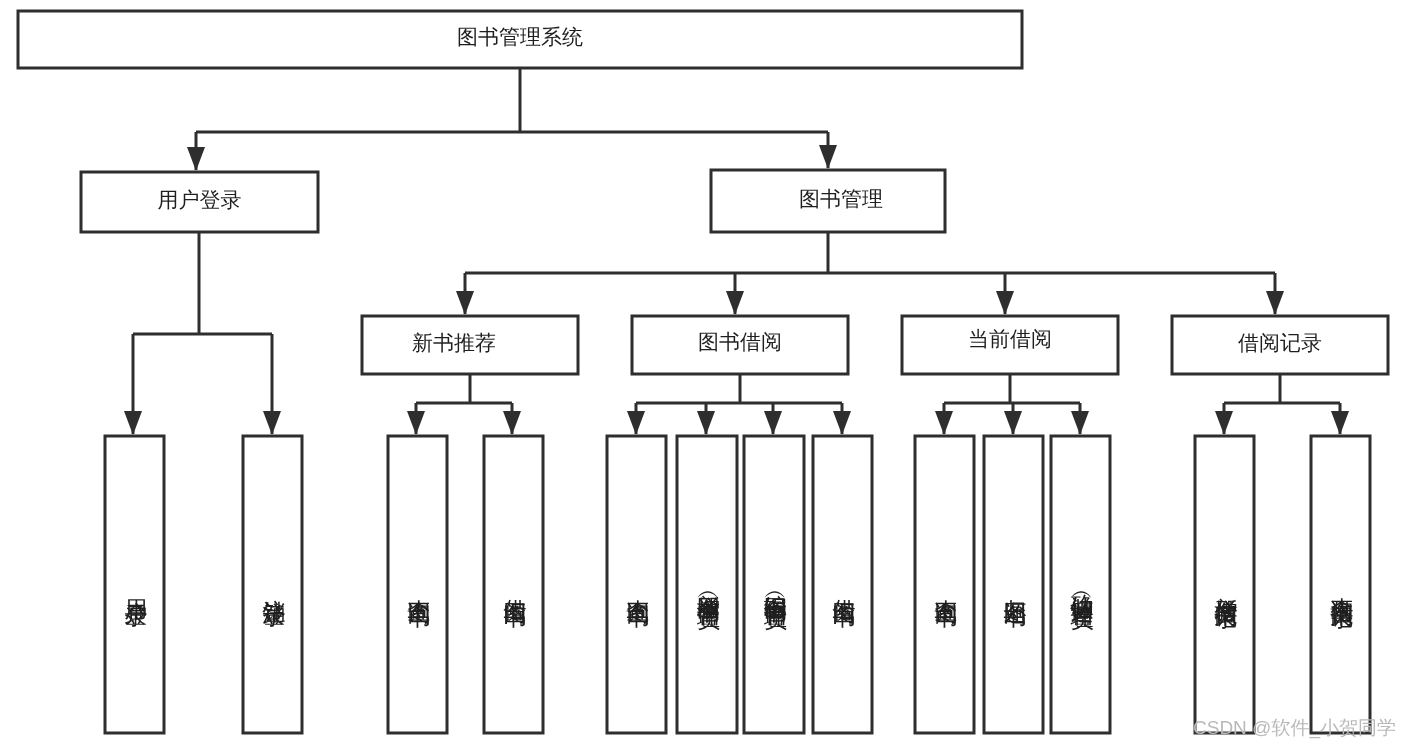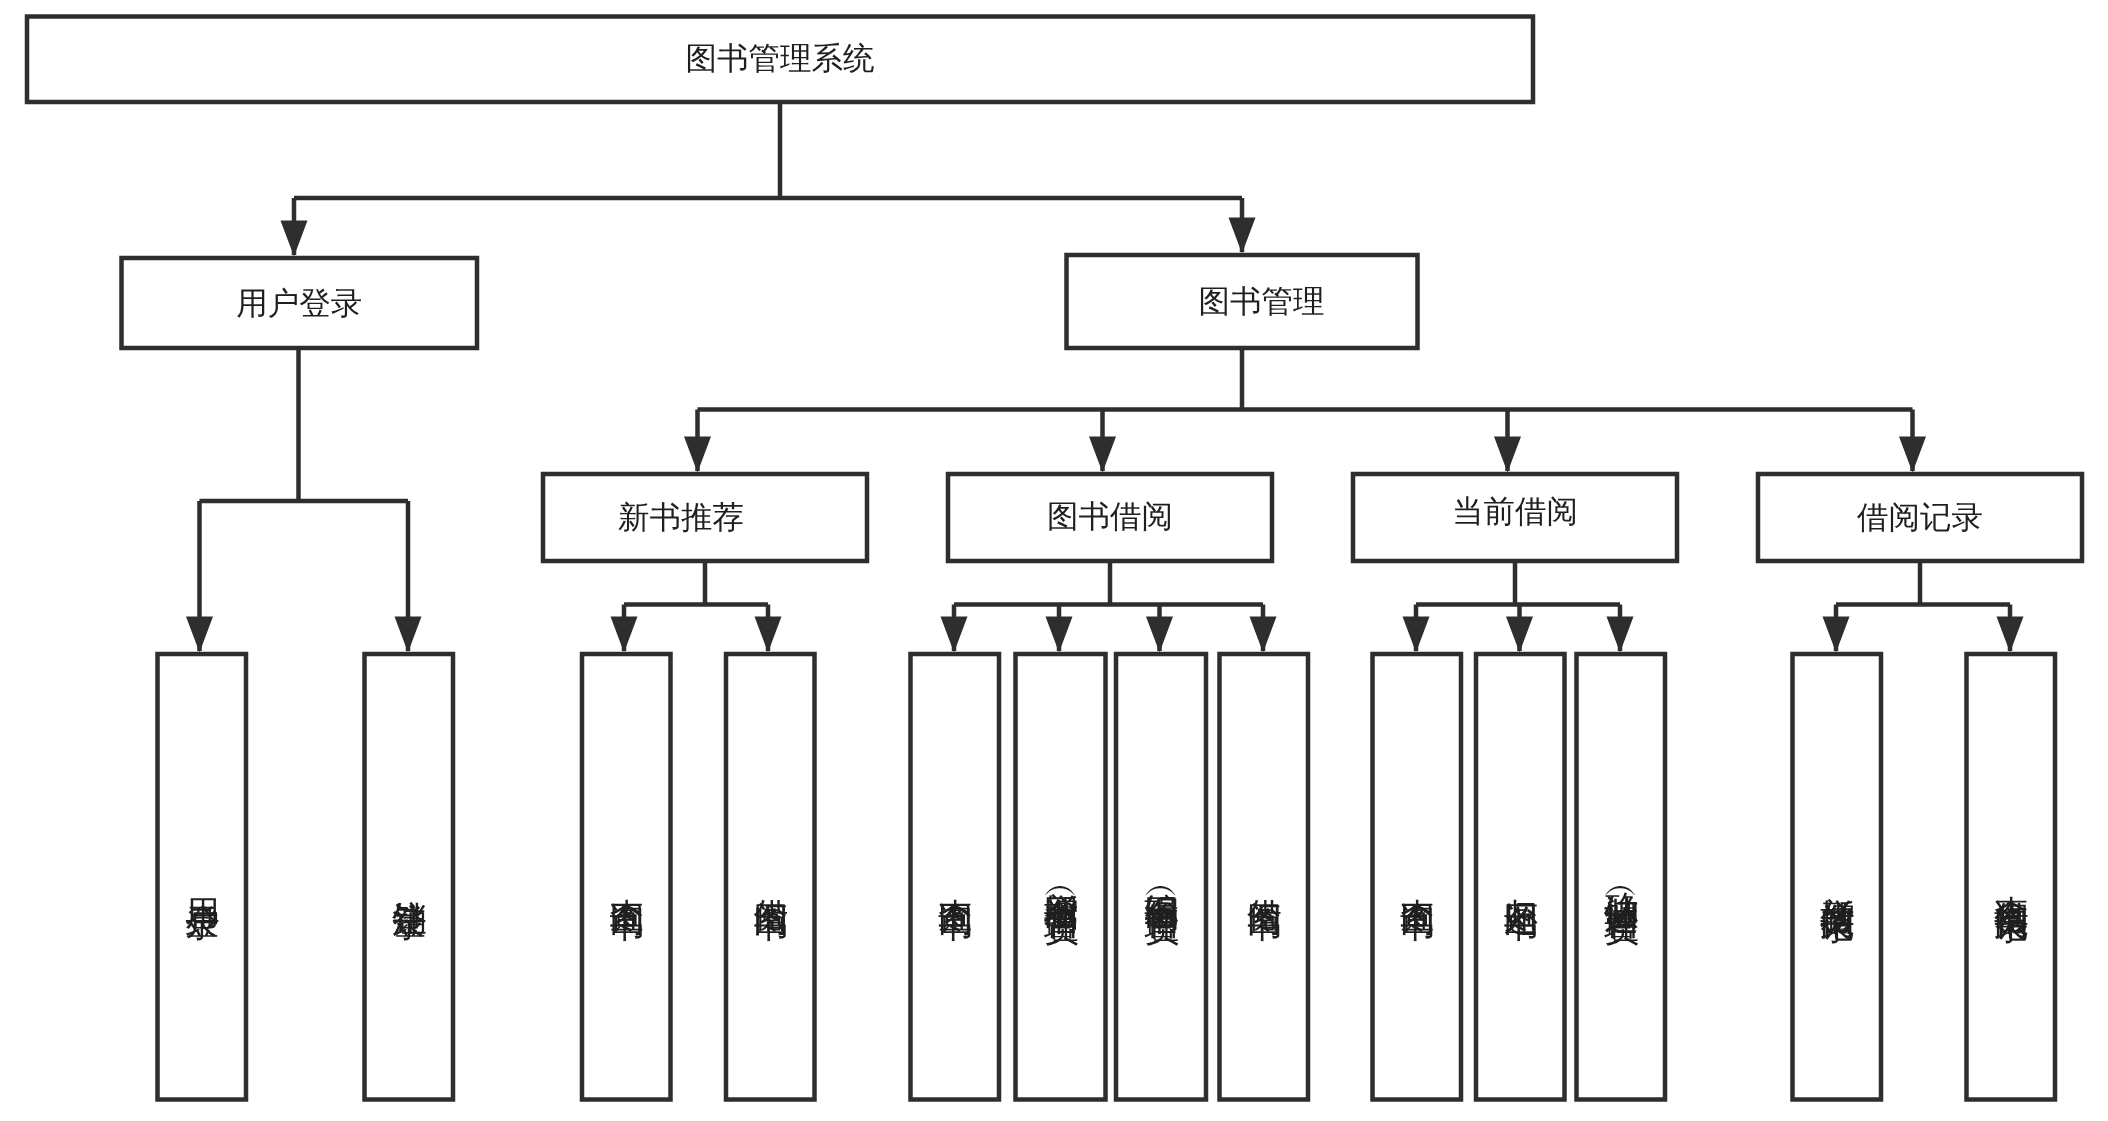--- a/index.html
+++ b/index.html
@@ -40,21 +40,21 @@
   .arrow-head {
     fill: #2e2e2e;
     stroke: none;
   }
   .node-label {
     position: absolute;
     display: flex;
     align-items: center;
     justify-content: center;
     color: #1f1f1f;
-    font-family: Liberation Serif, serif;
+    font-family: Liberation Mono, monospace;
     font-size: 21px;
     line-height: 1.05;
     letter-spacing: 0px;
     white-space: nowrap;
     pointer-events: none;
   }
   .node-label.vertical {
     writing-mode: vertical-rl;
     text-orientation: upright;
     letter-spacing: 2px;
@@ -166,13 +166,14 @@
       <div class="node-label vertical" style="left: 607px; top: 436px; width: 59px; height: 297px; font-size: 23px; align-items: center; justify-content: center;">查询图书</div>
       <div class="node-label vertical" style="left: 677px; top: 436px; width: 60px; height: 297px; font-size: 23px; align-items: center; justify-content: center;">新增图书（管理员）</div>
       <div class="node-label vertical" style="left: 744px; top: 436px; width: 60px; height: 297px; font-size: 23px; align-items: center; justify-content: center;">编辑图书（管理员）</div>
       <div class="node-label vertical" style="left: 813px; top: 436px; width: 59px; height: 297px; font-size: 23px; align-items: center; justify-content: center;">借阅图书</div>
       <div class="node-label vertical" style="left: 915px; top: 436px; width: 59px; height: 297px; font-size: 23px; align-items: center; justify-content: center;">查询图书</div>
       <div class="node-label vertical" style="left: 984px; top: 436px; width: 59px; height: 297px; font-size: 23px; align-items: center; justify-content: center;">归还图书</div>
       <div class="node-label vertical" style="left: 1051px; top: 436px; width: 59px; height: 297px; font-size: 23px; align-items: center; justify-content: center;">确认归还（管理员）</div>
       <div class="node-label vertical" style="left: 1195px; top: 436px; width: 59px; height: 297px; font-size: 23px; align-items: center; justify-content: center;">新增借阅记录</div>
       <div class="node-label vertical" style="left: 1311px; top: 436px; width: 59px; height: 297px; font-size: 23px; align-items: center; justify-content: center;">查询借阅记录</div>
     </div>
+  <div class="watermark" style="left: 1193px; top: 715px;">CSDN @软件_小贺同学</div>
 </div>
 
 </body></html>

